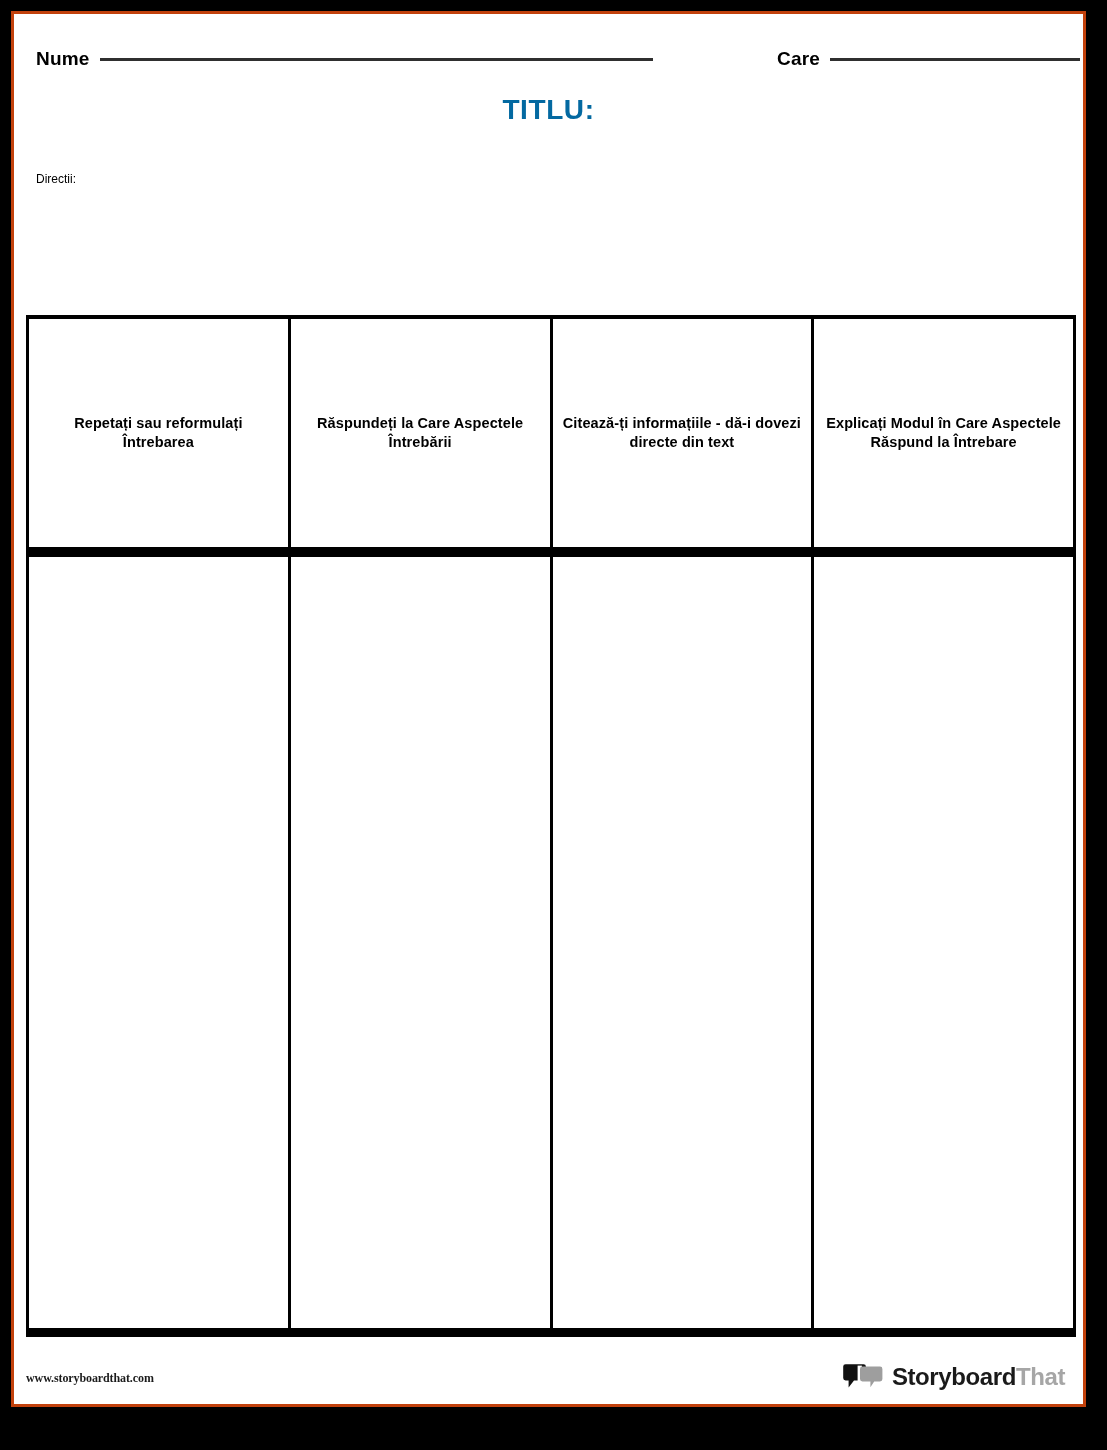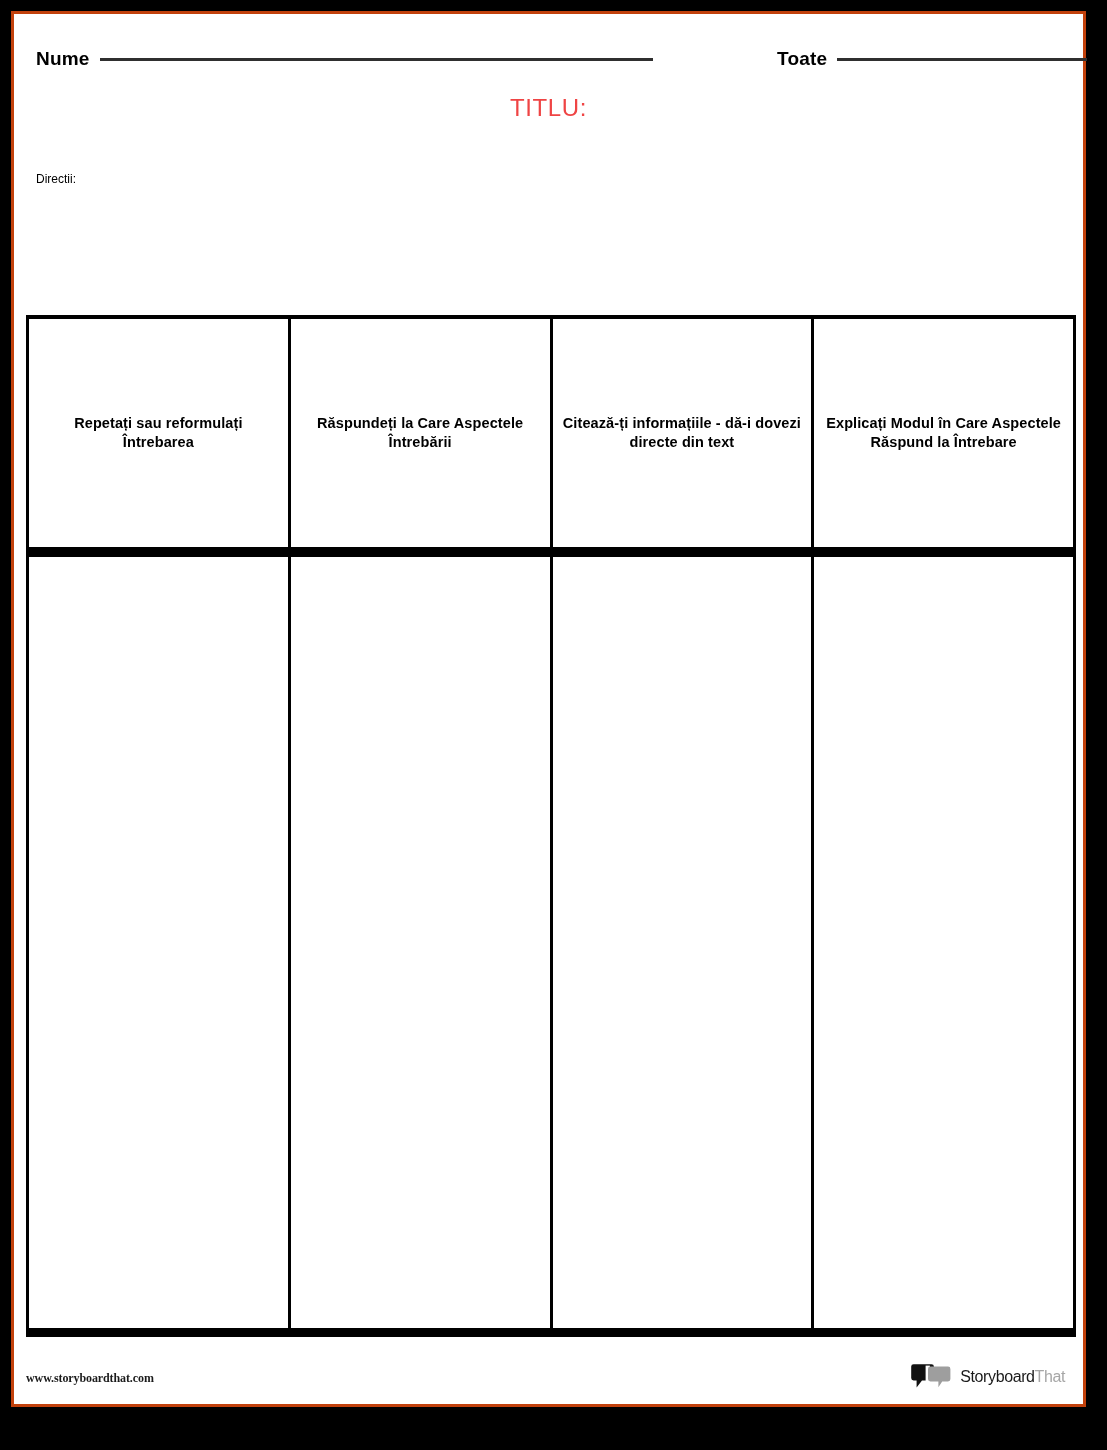--- a/index.html
+++ b/index.html
@@ -70,23 +70,23 @@
 
   
   .title-block {
     position: absolute;
     left: 0;
     top: 80px;
     width: 100%;
     text-align: center;
   }
   .title-text {
-    font-size: 24px;
-    font-weight: normal;
-    color: #ef4444;
+    font-size: 28px;
+    font-weight: bold;
+    color: #0369a1;
     letter-spacing: 0.6px;
   }
 
   
   .directions-block {
     position: absolute;
     left: 22px;
     top: 158px;
     width: 1000px;
   }
@@ -178,42 +178,43 @@
     display: flex;
     align-items: center;
     gap: 9px;
   }
   .brand-mark {
     width: 40px;
     height: 27px;
     flex: 0 0 auto;
   }
   .brand-text {
-    font-size: 16px;
+    font-size: 24px;
     letter-spacing: -0.4px;
     line-height: 1;
+    font-weight: bold;
   }
   .brand-a { color: #1a1a1a; }
   .brand-b { color: #a6a6a6; }
 </style>
 </head>
 <body>
 
 <div class="page-frame">
   <div class="page">
 
     <div class="header-row">
 
       <div class="field field-name">
         <span class="field-label">Nume</span>
         <span class="field-rule"></span>
       </div>
 
       <div class="field field-date">
-        <span class="field-label">Toate</span>
+        <span class="field-label">Care</span>
         <span class="field-rule"></span>
       </div>
 
     </div>
 
     <div class="title-block">
       <span class="title-text">TITLU:</span>
     </div>
 
     <div class="directions-block">

